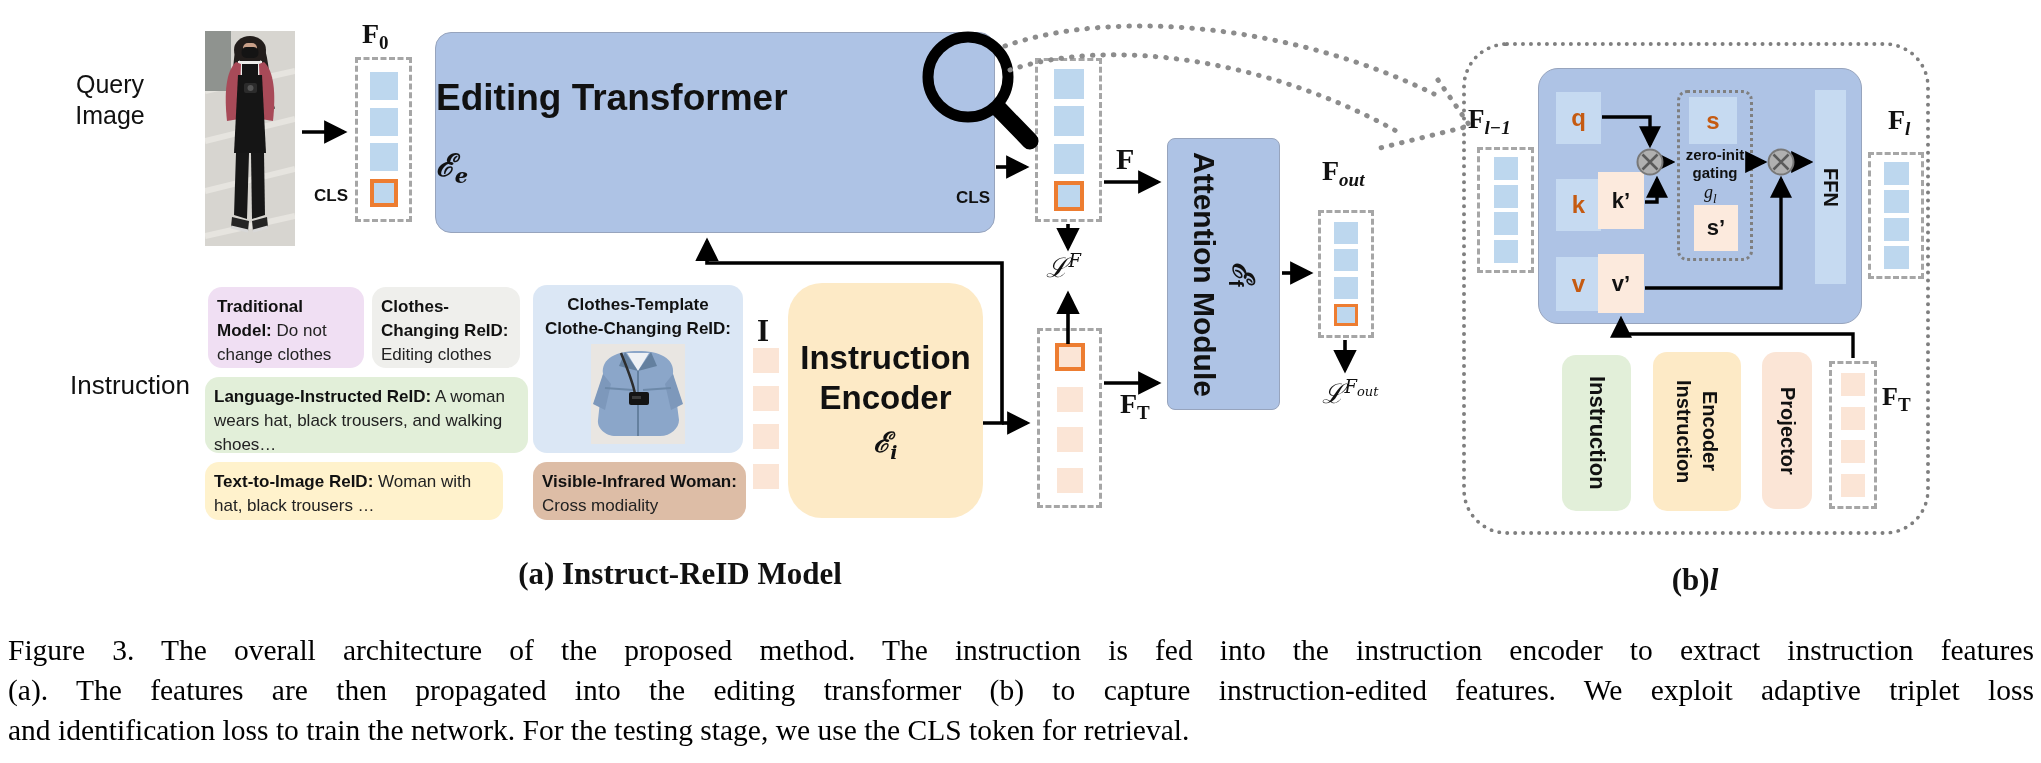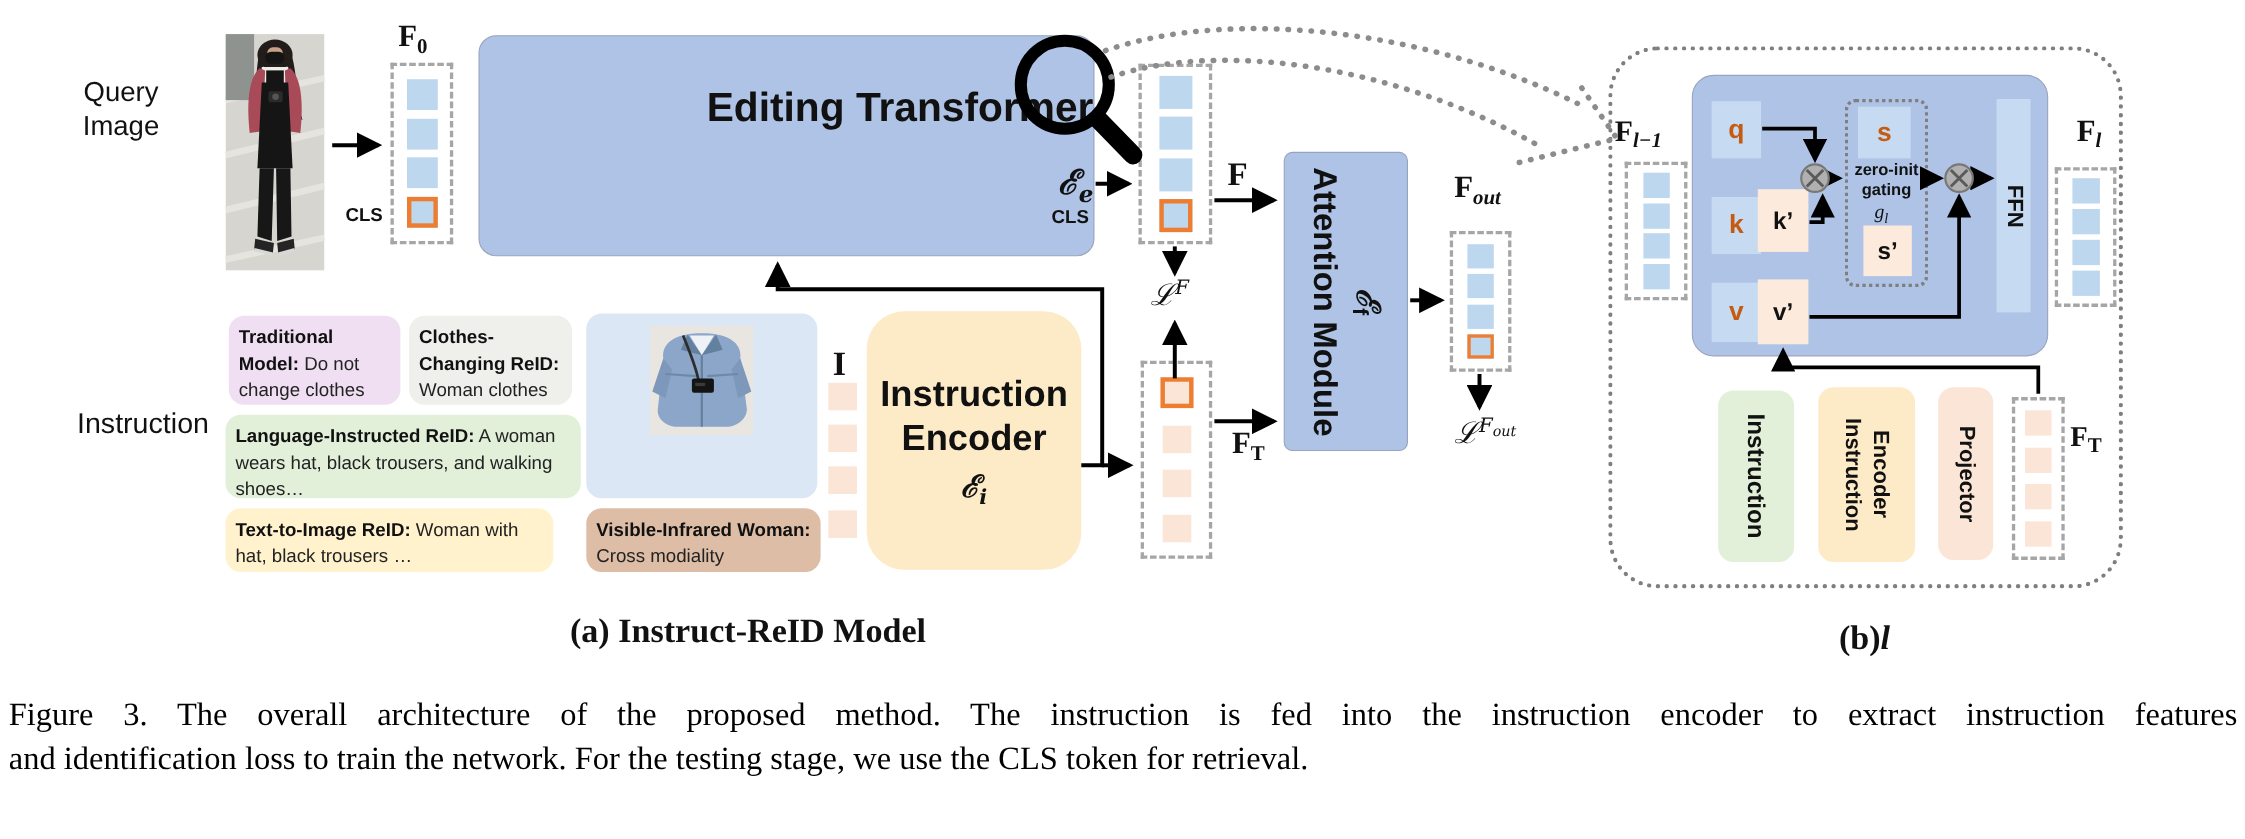--- a/index.html
+++ b/index.html
@@ -78,44 +78,45 @@
     <span>CLS</span>
   </div>
 
   <div class="dcol" style="left:355px;top:57px;width:57px;height:165px;padding:12px 0;">
     <div class="sq sq-blue" style="width:28px;height:28px;"></div>
     <div class="sq sq-blue" style="width:28px;height:28px;"></div>
     <div class="sq sq-blue" style="width:28px;height:28px;"></div>
     <div class="sq sq-cls" style="width:28px;height:28px;"></div>
   </div>
 
-  <div class="abs bluebox" style="left:435px;top:32px;width:560px;height:201px;display:flex;flex-direction:column;align-items:flex-end;justify-content:center;gap:24px;">
+  <div class="abs bluebox" style="left:435px;top:32px;width:560px;height:201px;display:flex;flex-direction:column;align-items:flex-start;justify-content:center;gap:24px;">
     <div class="bold" style="font-size:37px;">
       <span>Editing Transformer</span>
     </div>
     <div class="scriptE bold" style="font-size:31px;">
       <span>ℰ</span><sub style="font-size:21px;">e</sub>
     </div>
   </div>
 
   <div class="abs" style="left:70px;top:370px;width:140px;font-size:26px;">
     <span>Instruction</span>
   </div>
 
   <div class="instrbox" style="left:208px;top:287px;width:156px;height:81px;background:var(--lavender);">
     <b>Traditional Model:</b>
     <span>Do not change clothes</span>
   </div>
 
   <div class="instrbox" style="left:372px;top:287px;width:148px;height:81px;background:var(--graybox);">
     <b>Clothes-Changing ReID:</b>
-    <span>Woman clothes</span>
+    <span>Editing clothes</span>
   </div>
 
   <div class="instrbox" style="left:533px;top:285px;width:210px;height:168px;background:var(--tplblue);text-align:center;">
+    <b>Clothes-Template Clothe-Changing ReID:</b>
     <div style="margin-top:3px;display:flex;justify-content:center;">
       <svg width="94" height="100" viewBox="0 0 94 100">
         <rect width="94" height="100" fill="#e9e6e2"></rect>
         <path d="M12,30 C10,14 26,7 47,7 C68,7 84,14 82,30 L88,76 C88,84 80,92 69,92 L25,92 C14,92 6,84 7,76 Z" fill="#8ba6c9"></path>
         <path d="M12,30 L2,60 L14,66 L20,40 Z" fill="#7d98bb"></path>
         <path d="M82,30 L92,60 L80,66 L74,40 Z" fill="#7d98bb"></path>
         <path d="M36,9 L47,27 L58,9 Z" fill="#eef1f5"></path>
         <path d="M34,8 L47,27 L28,22 Z" fill="#64809f"></path>
         <path d="M60,8 L47,27 L66,22 Z" fill="#64809f"></path>
         <line x1="47" y1="27" x2="47" y2="92" stroke="#64809f" stroke-width="2"></line>
@@ -291,20 +292,21 @@
     <span>F</span><sub>T</sub>
   </div>
 
   <div class="abs ctr serif bold" style="left:1460px;top:561px;width:470px;height:38px;font-size:31px;">
     <span>(b) </span>
       <span style="font-style:italic;">l</span>
   </div>
 
   <div class="abs" style="left:8px;top:634px;width:2026px;">
     <div class="capline">Figure 3. The overall architecture of the proposed method. The instruction is fed into the instruction encoder to extract instruction features</div>
+    <div class="capline" style="margin-top:7px;">(a). The features are then propagated into the editing transformer (b) to capture instruction-edited features. We exploit adaptive triplet loss</div>
     <div class="capline last" style="margin-top:7px;">and identification loss to train the network. For the testing stage, we use the CLS token for retrieval.</div>
   </div>
 
   <svg class="overlay" width="2041" height="763" viewBox="0 0 2041 763">
     <defs>
       <marker id="arr" viewBox="0 0 10 10" refX="8.5" refY="5" markerWidth="6.5" markerHeight="6.5" orient="auto-start-reverse">
         <path d="M0,0 L10,5 L0,10 z" fill="#000"></path>
       </marker>
     </defs>
 

